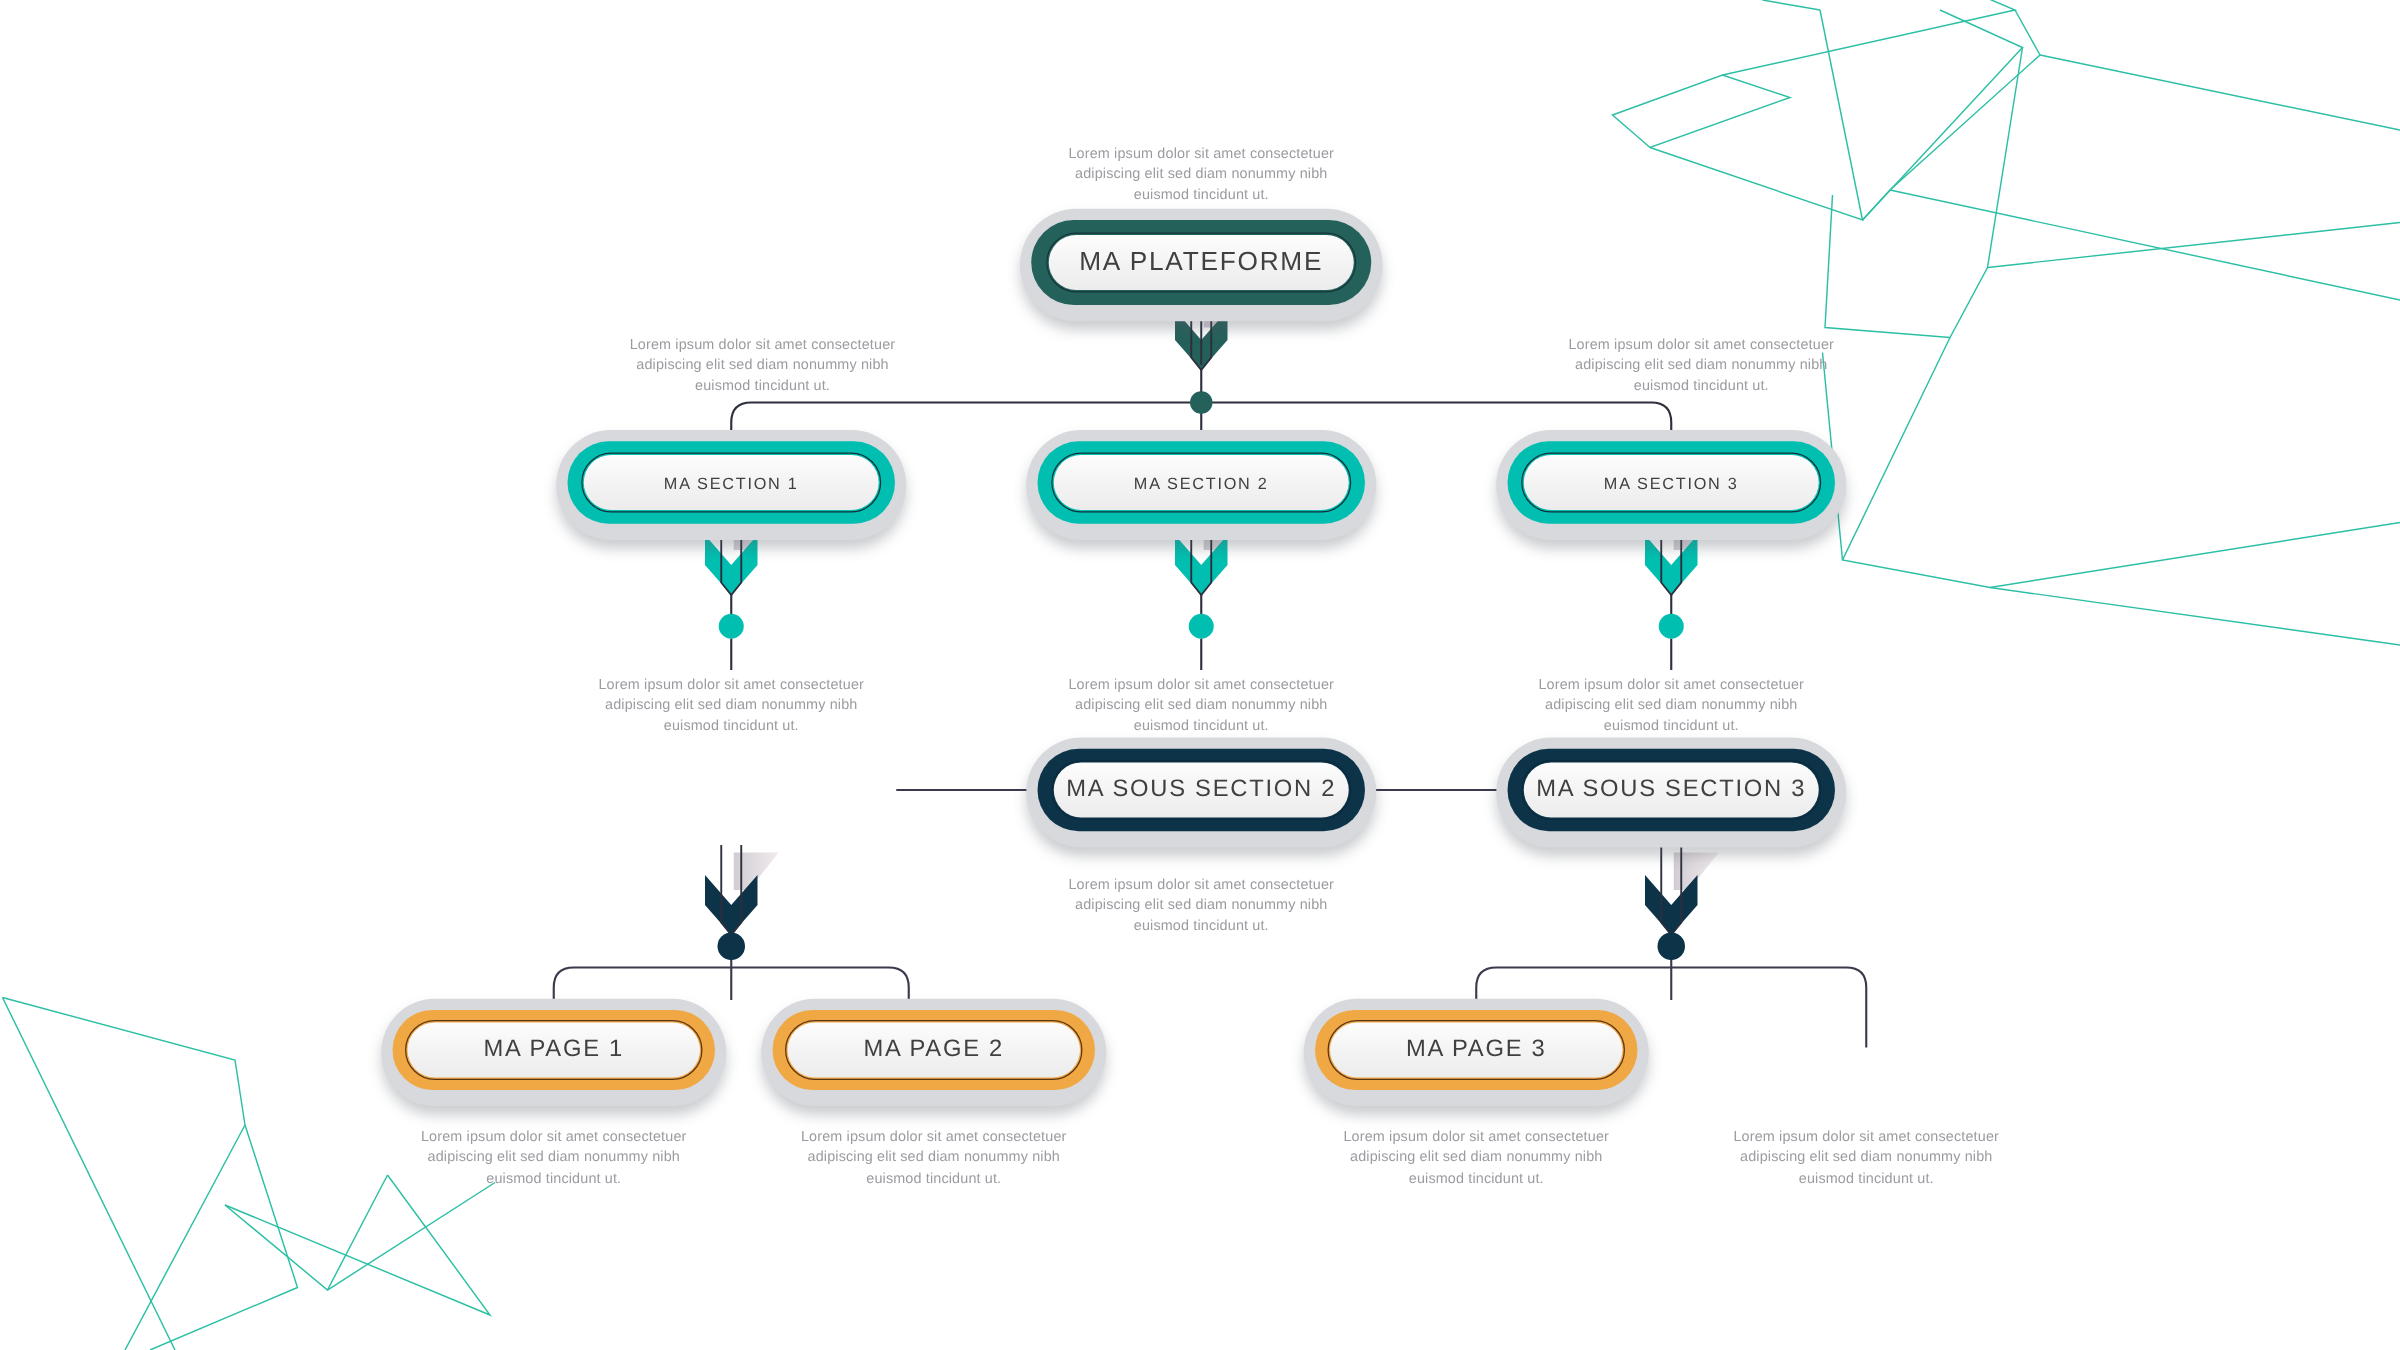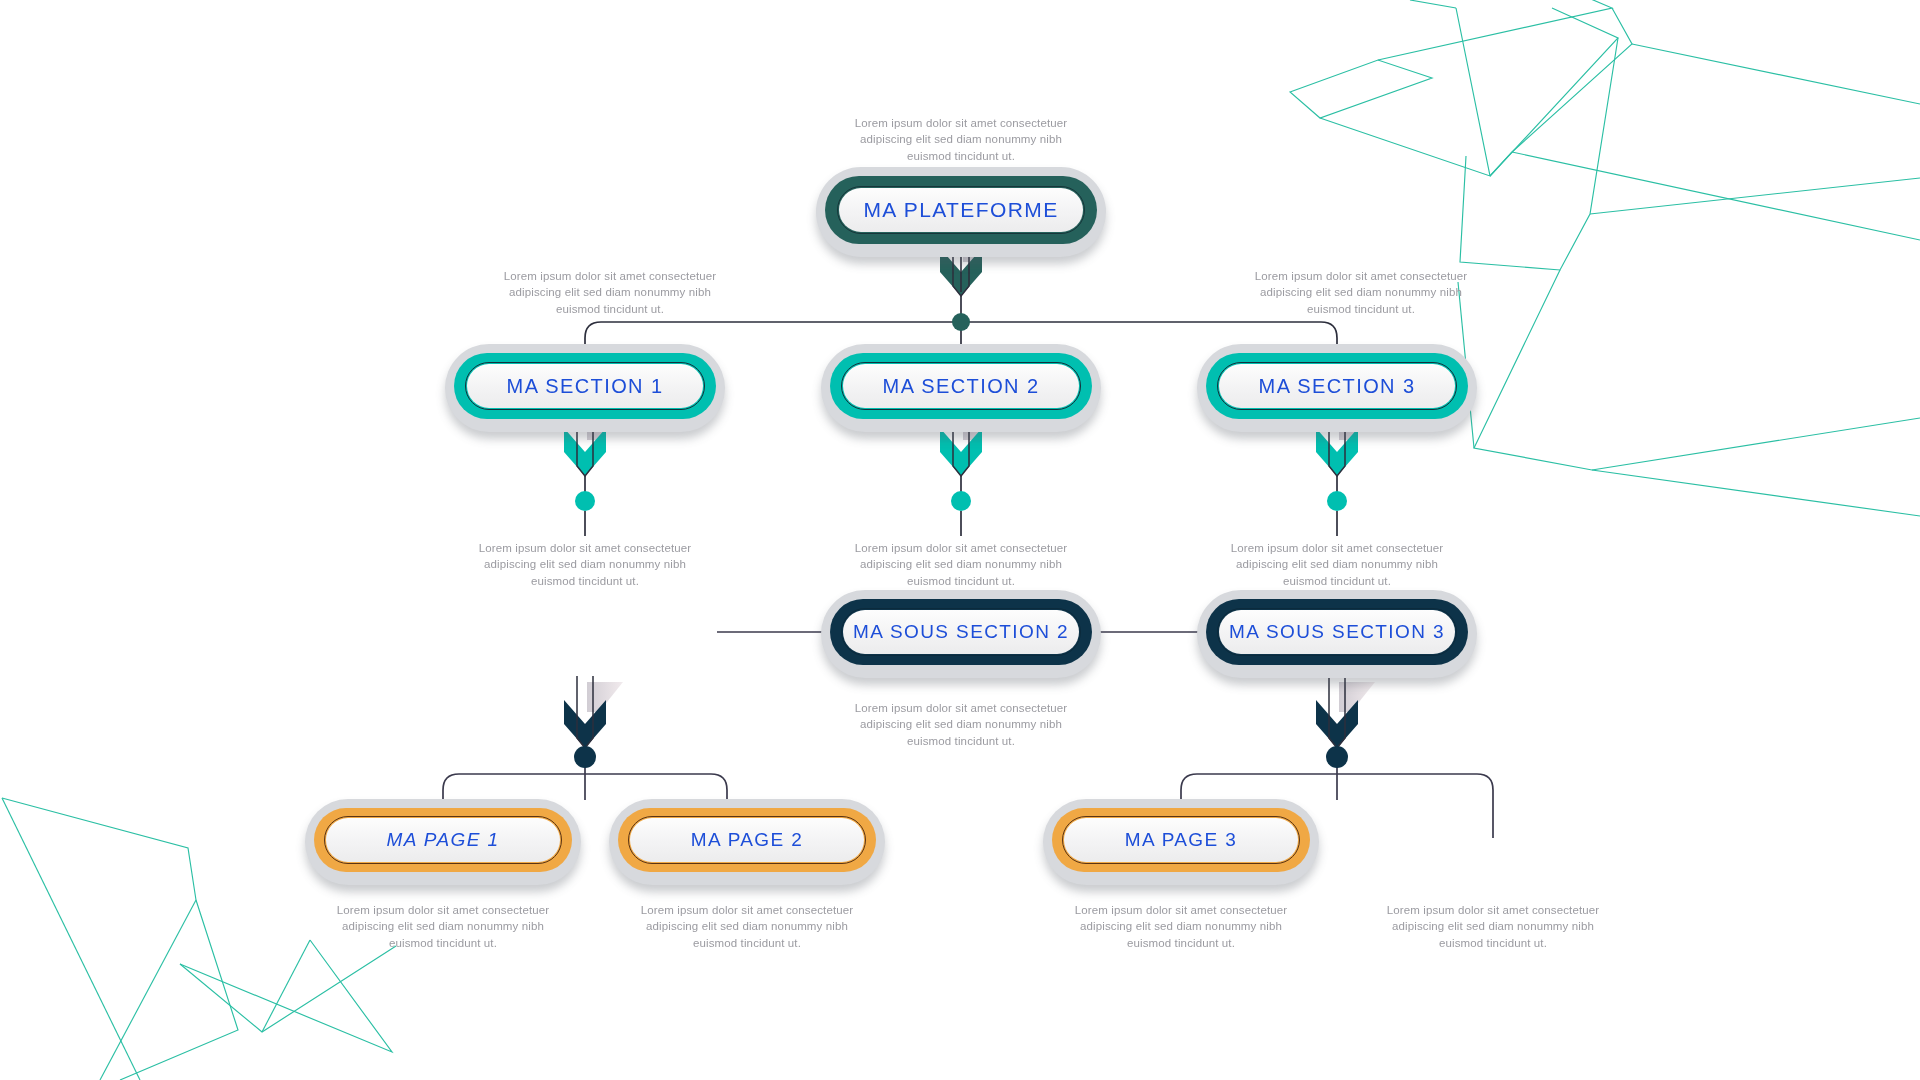--- a/index.html
+++ b/index.html
@@ -38,34 +38,34 @@
   .node .stroke{
     position:absolute;border-radius:999px;
   }
   
   .node .face{
     position:absolute;border-radius:999px;
     background:linear-gradient(180deg,#fdfdfd 0%,#f3f3f4 55%,#ececed 100%);
   }
   .node .label{
     position:relative;z-index:5;
-    color:#1d4ed8;letter-spacing:1.4px;white-space:nowrap;
+    color:#404040;letter-spacing:1.4px;white-space:nowrap;
     font-weight:400;
   }
 
   
   .lvl-platform{width:272px;height:68px;}
   .lvl-platform .stroke{inset:10px 12px;border:1.6px solid #16363a;}
   .lvl-platform .face{inset:12px 14px;}
   .lvl-platform .label{font-size:21px;}
 
   .lvl-section{width:262px;height:66px;}
   .lvl-section .stroke{inset:9px 11px;border:1.6px solid #14303b;}
   .lvl-section .face{inset:11px 13px;}
-  .lvl-section .label{font-size:20px;}
+  .lvl-section .label{font-size:13px;}
 
   .lvl-sous{width:262px;height:66px;}
   .lvl-sous .stroke{inset:9px 11px;border:1.6px solid #0b2a3c;}
   .lvl-sous .face{inset:11px 13px;}
   .lvl-sous .label{font-size:19px;}
 
   .lvl-page{width:258px;height:64px;}
   .lvl-page .stroke{inset:8px 10px;border:1.8px solid #5b3414;}
   .lvl-page .face{inset:10px 12px;}
   .lvl-page .label{font-size:19px;}
@@ -273,21 +273,21 @@
     <span class="label">MA SOUS SECTION 2</span>
   </div>
   <div class="node lvl-sous c-sous" style="left:1206px;top:599px;text-align:right;">
     <div class="halo"></div>
     <div class="ring"></div>
     <div class="stroke"></div>
     <div class="face"></div>
     <span class="label">MA SOUS SECTION 3</span>
   </div>
 
-  <div class="node lvl-page c-page" style="left:314px;top:808px;font-style:italic;">
+  <div class="node lvl-page c-page" style="left:314px;top:808px;">
     <div class="halo"></div>
     <div class="ring"></div>
     <div class="stroke"></div>
     <div class="face"></div>
     <span class="label">MA PAGE 1</span>
   </div>
   <div class="node lvl-page c-page" style="left:618px;top:808px;align-items:center;">
     <div class="halo"></div>
     <div class="ring"></div>
     <div class="stroke"></div>

